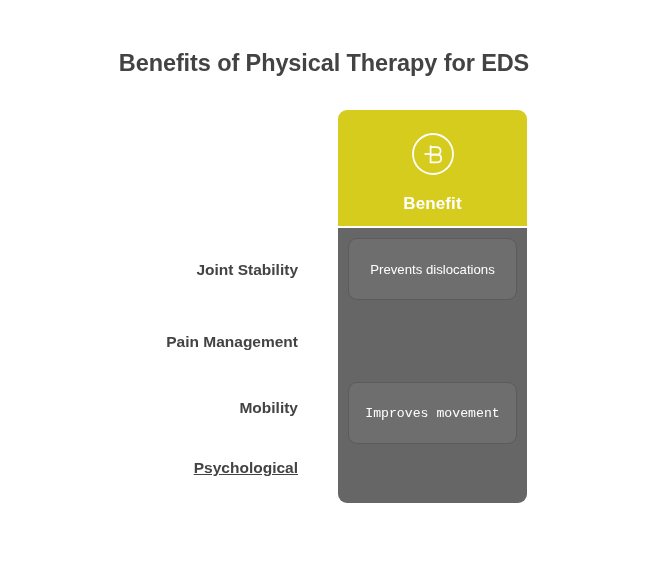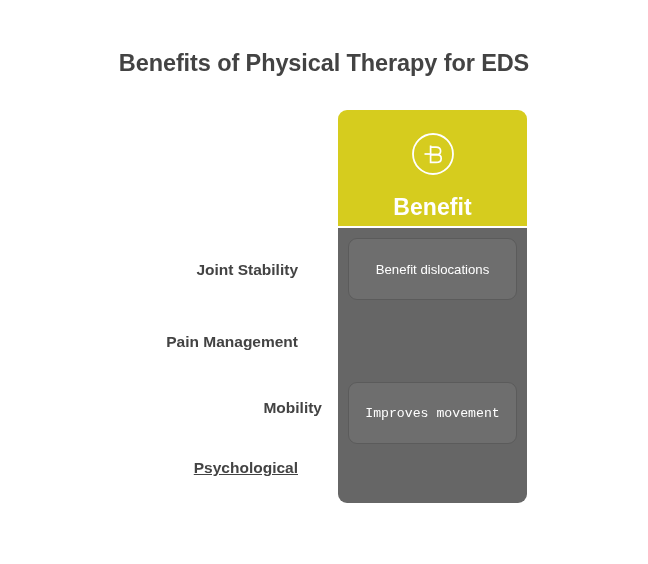--- a/index.html
+++ b/index.html
@@ -67,21 +67,21 @@
   #header-icon-wrap svg {
     display: block;
   }
 
   #column-header-label {
     position: absolute;
     left: 0;
     top: 84px;
     width: 189px;
     text-align: center;
-    font-size: 23px;
+    font-size: 17px;
     font-weight: bold;
     color: #ffffff;
     letter-spacing: 0.1px;
   }
 
   
   #column-body {
     position: absolute;
     left: 0;
     top: 118px;
@@ -128,21 +128,21 @@
     width: 298px;
     text-align: right;
     font-size: 15.5px;
     font-weight: bold;
     color: #434343;
     white-space: nowrap;
   }
 
   .label-0 { top: 261px; }
   .label-1 { top: 333px; }
-  .label-2 { top: 399px; padding-left: 24px; }
+  .label-2 { top: 399px; }
   .label-3 { top: 459px; text-decoration: underline; }
 </style>
 </head>
 <body>
 
 <div id="canvas">
 
   <div id="page-title">Benefits of Physical Therapy for EDS</div>
 
   <div id="benefit-column">
@@ -155,21 +155,21 @@
           <path d="M19.6 13.6 V30.4 H25.2 C28.3 30.4 30.2 28.8 30.2 26.4 C30.2 24.2 28.6 22.7 25.8 22.7 H19.6" fill="none" stroke="#ffffff" stroke-width="1.7" stroke-linejoin="miter" stroke-linecap="butt"></path>
           <path d="M19.6 22.7 H25.4 C28.1 22.7 29.6 21.2 29.6 19.0 C29.6 16.6 27.9 15.1 25.0 15.1 H19.6" fill="none" stroke="#ffffff" stroke-width="1.7" stroke-linejoin="miter" stroke-linecap="butt"></path>
         </svg>
       </div>
       <div id="column-header-label">Benefit</div>
     </div>
 
     <div id="column-body">
 
       <div class="benefit-cell cell-0">
-        <span class="benefit-cell-text">Benefit dislocations</span>
+        <span class="benefit-cell-text">Prevents dislocations</span>
       </div>
 
 
       <div class="benefit-cell cell-2">
         <span class="benefit-cell-text">Improves movement</span>
       </div>
 
 
     </div>
   </div>

